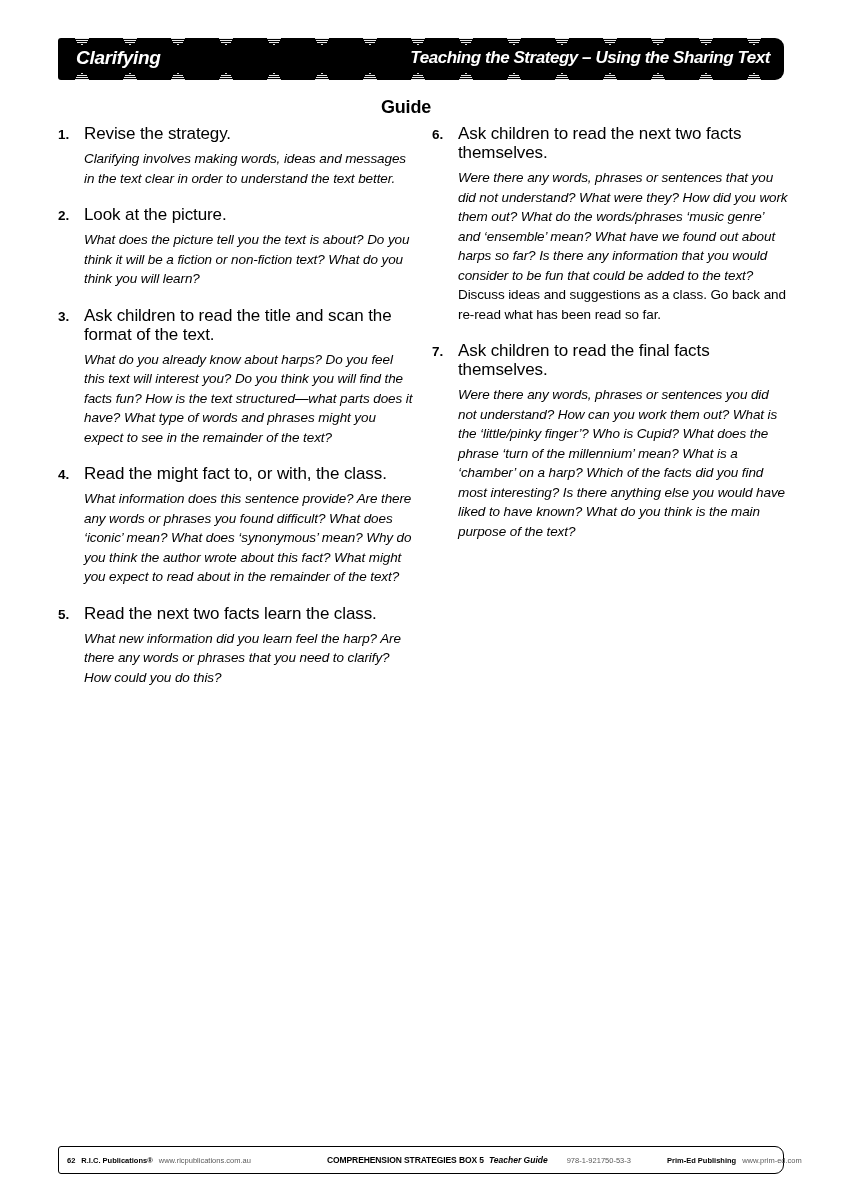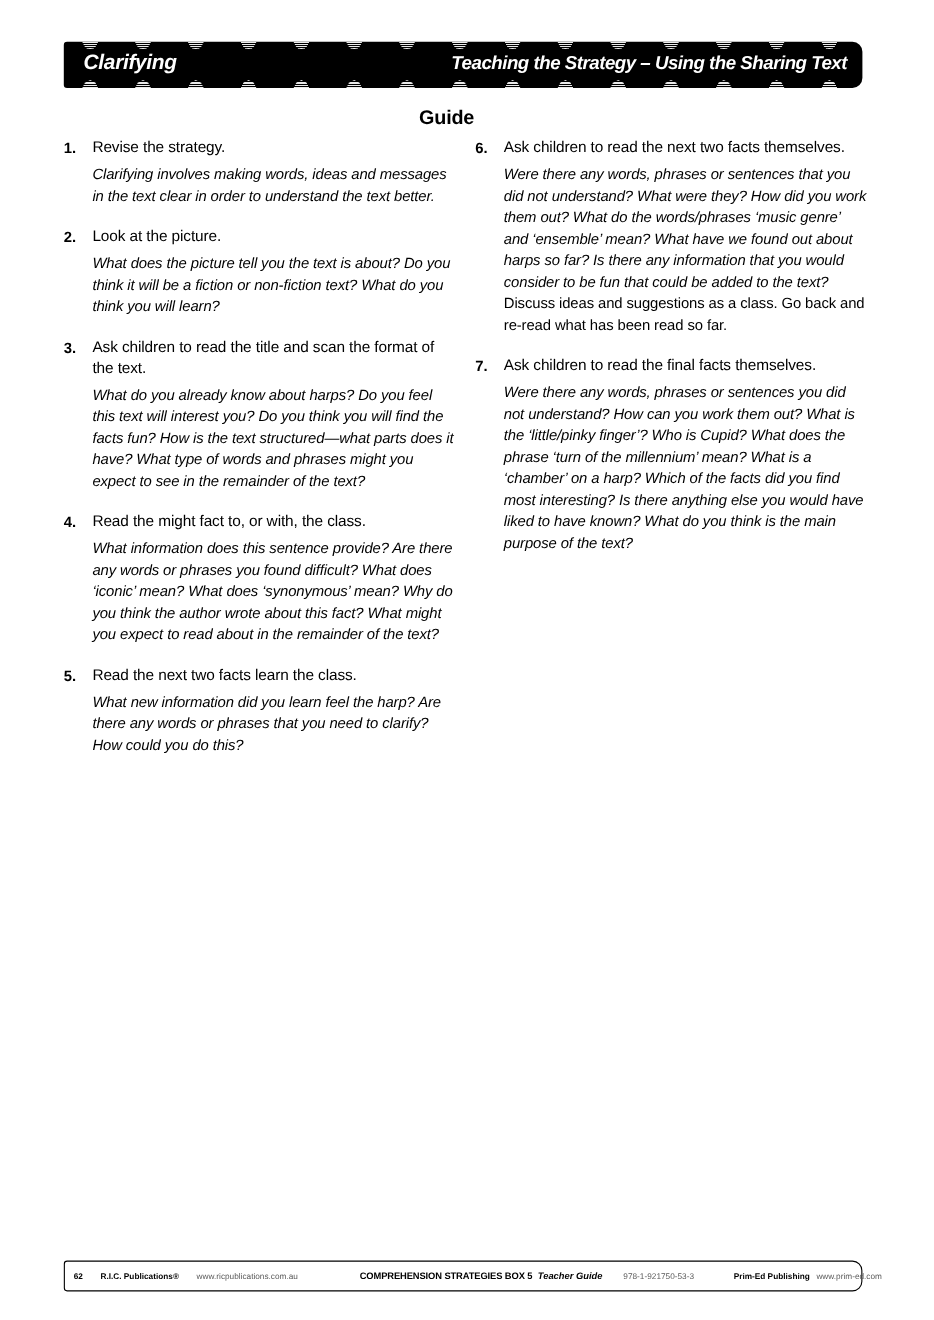--- a/index.html
+++ b/index.html
@@ -118,21 +118,21 @@
     flex: 0 0 26px;
     font-size: 13.5px;
     font-weight: bold;
     line-height: 19px;
     padding-top: 1px;
   }
   .step-body {
     flex: 1 1 auto;
   }
   .step-instruction {
-    font-size: 14px;
+    font-size: 17px;
     line-height: 19px;
     letter-spacing: -0.1px;
     margin: 0 0 6px 0;
   }
   .step-prompt {
     font-size: 13.5px;
     font-style: italic;
     line-height: 19.5px;
     letter-spacing: -0.1px;
     margin: 0 0 13px 0;
@@ -153,21 +153,21 @@
     box-sizing: border-box;
     display: flex;
     align-items: center;
     font-size: 7.5px;
   }
   .footer-left {
     position: absolute;
     left: 8px;
     display: flex;
     align-items: baseline;
-    gap: 16px;
+    gap: 6px;
     white-space: nowrap;
   }
   .footer-page-num {
     font-weight: bold;
     font-size: 7.5px;
   }
   .footer-pub {
     font-weight: bold;
     font-size: 7.5px;
     text-align: right;

